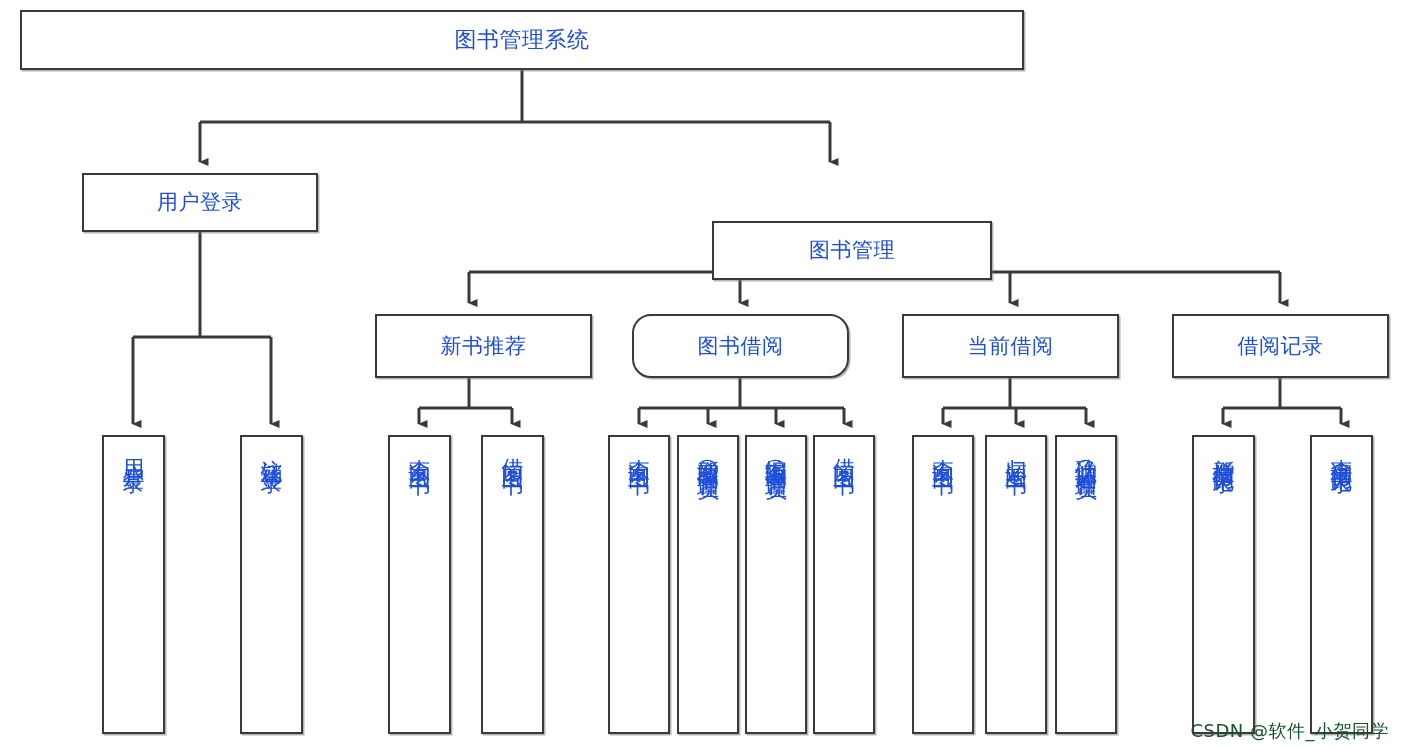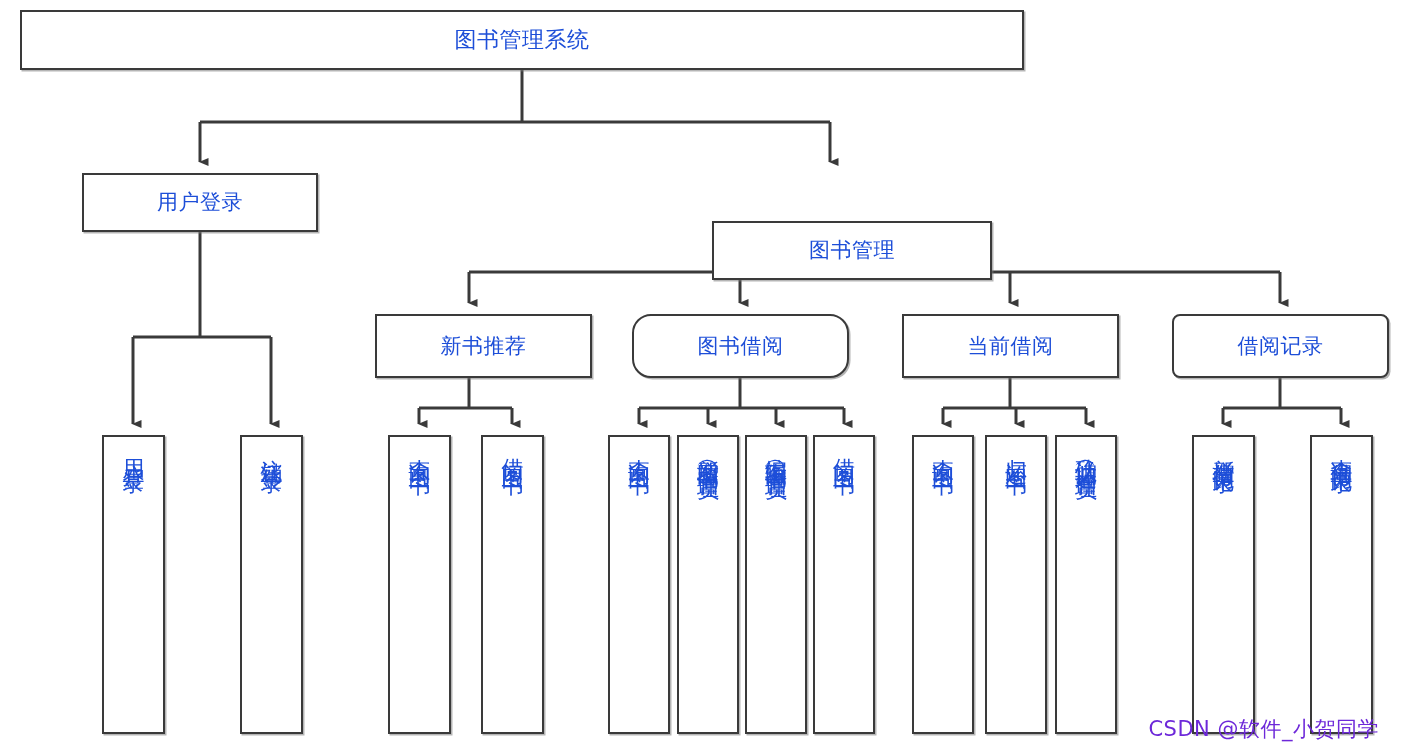--- a/index.html
+++ b/index.html
@@ -63,24 +63,24 @@
     font-size: 22px;
     line-height: 1.0;
     letter-spacing: 5px;
     white-space: nowrap;
   }
   .node.vert.tall .label {
     letter-spacing: 3px;
   }
   #watermark {
     position: absolute;
-    right: 26px;
+    right: 16px;
     bottom: 4px;
-    font-size: 21px;
-    color: #6d28d9;
+    font-size: 18px;
+    color: #14532d;
     letter-spacing: 0.5px;
     white-space: nowrap;
     user-select: none;
   }
 </style>
 </head>
 <body>
 
 <div id="diagram-root">
 
@@ -147,21 +147,21 @@
 
   <div class="node horiz" id="n-newbook" style="left: 375px; top: 314px; width: 217px; height: 64px;">
     <span class="label">新书推荐</span>
   </div>
   <div class="node horiz" id="n-borrow" style="left: 632px; top: 314px; width: 217px; height: 64px; border-radius: 19px;">
     <span class="label">图书借阅</span>
   </div>
   <div class="node horiz" id="n-current" style="left: 902px; top: 314px; width: 217px; height: 64px;">
     <span class="label">当前借阅</span>
   </div>
-  <div class="node horiz" id="n-records" style="left: 1172px; top: 314px; width: 217px; height: 64px; border-radius: 8px;">
+  <div class="node horiz" id="n-records" style="left: 1172px; top: 314px; width: 217px; height: 64px;">
     <span class="label">借阅记录</span>
   </div>
 
   <div class="node vert" id="n-leaf-1" style="left: 102px; top: 435px; width: 63px; height: 299px;">
     <span class="label">用户登录</span>
   </div>
   <div class="node vert" id="n-leaf-2" style="left: 240px; top: 435px; width: 63px; height: 299px;">
     <span class="label">注销登录</span>
   </div>
   <div class="node vert" id="n-leaf-3" style="left: 388px; top: 435px; width: 63px; height: 299px;">

